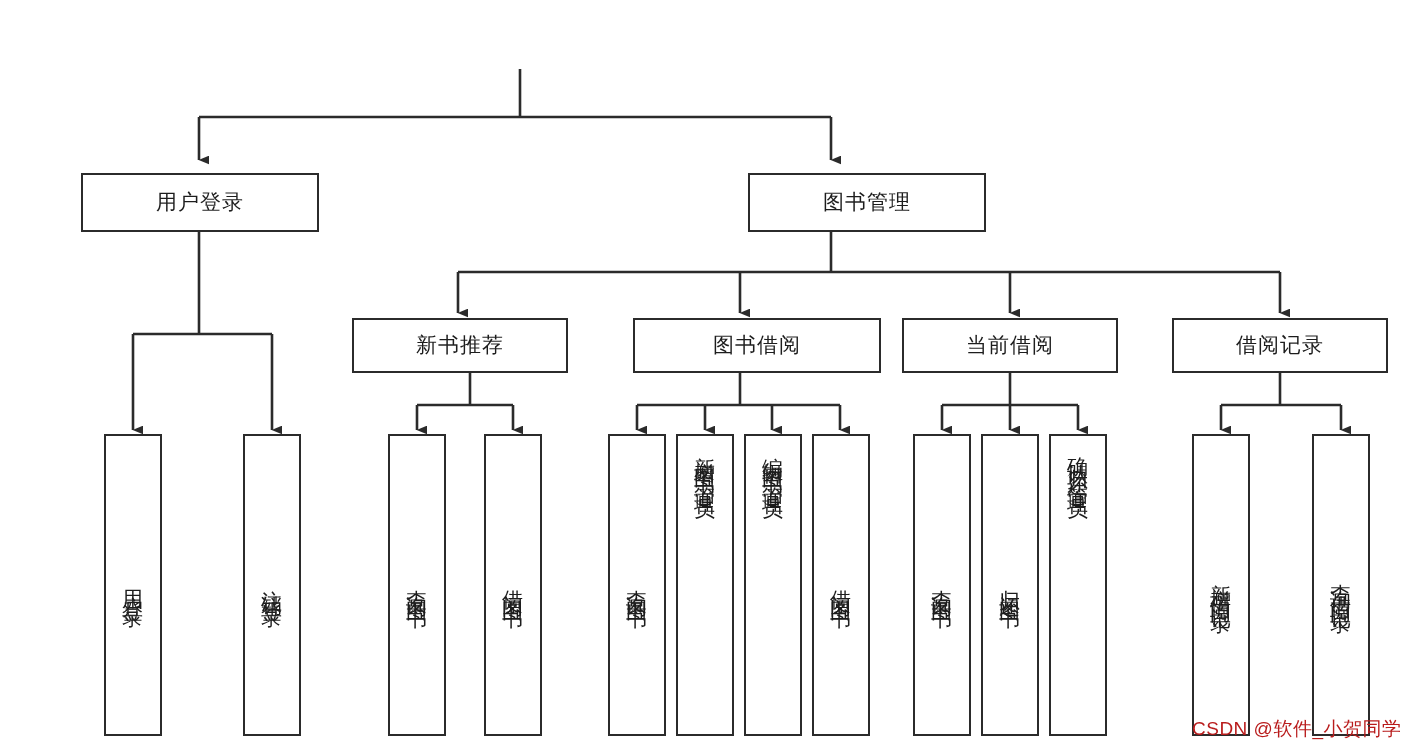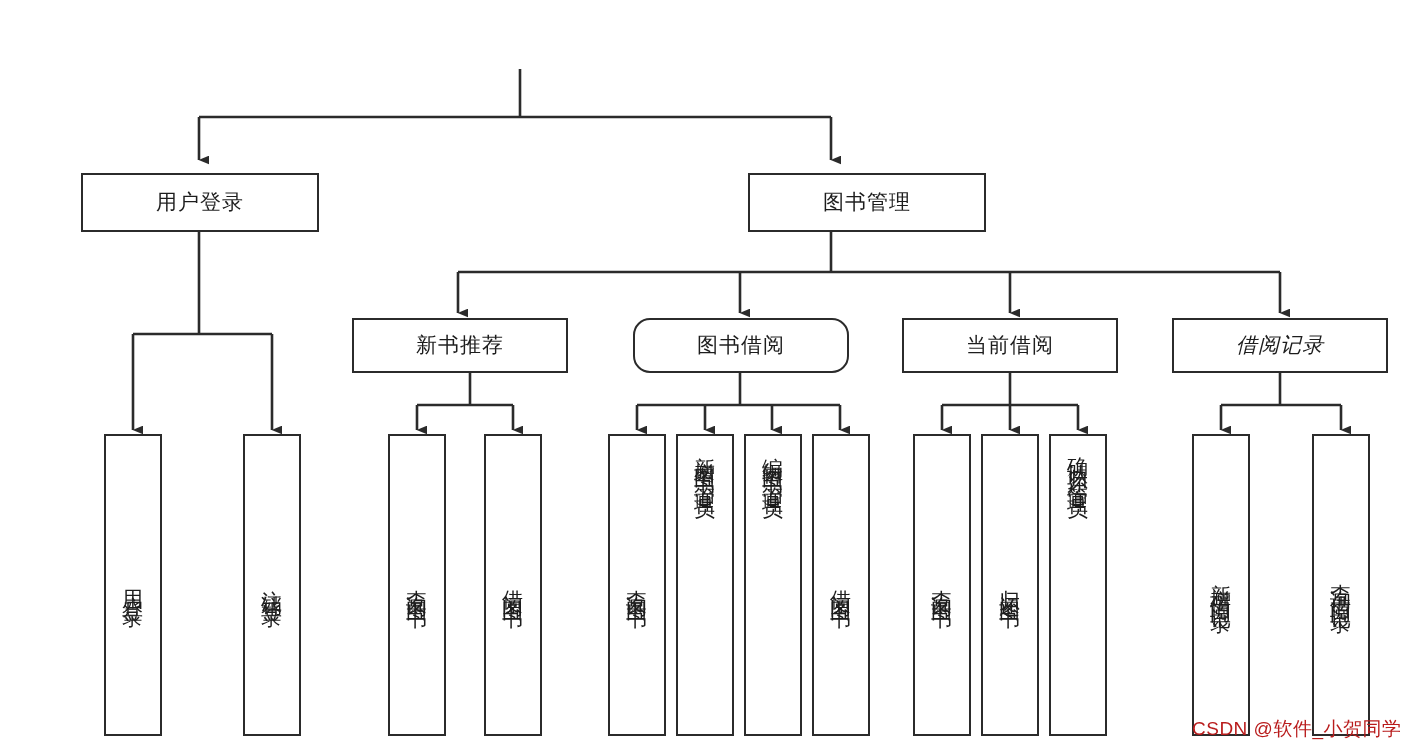--- a/index.html
+++ b/index.html
@@ -124,27 +124,27 @@
   <div class="node" style="left:81px;top:173px;width:238px;height:59px;">
     <span class="lbl">用户登录</span>
   </div>
   <div class="node" style="left:712px;top:173px;width:238px;height:59px;margin-left:36px;">
     <span class="lbl">图书管理</span>
   </div>
 
   <div class="node" style="left:352px;top:318px;width:216px;height:55px;">
     <span class="lbl">新书推荐</span>
   </div>
-  <div class="node" style="left:633px;top:318px;width:216px;height:55px;border-radius:17px;">
+  <div class="node" style="left:633px;top:318px;width:248px;height:55px;">
     <span class="lbl">图书借阅</span>
   </div>
   <div class="node" style="left:902px;top:318px;width:216px;height:55px;">
     <span class="lbl">当前借阅</span>
   </div>
-  <div class="node" style="left:1172px;top:318px;width:216px;height:55px;font-style:italic;">
+  <div class="node" style="left:1172px;top:318px;width:216px;height:55px;">
     <span class="lbl">借阅记录</span>
   </div>
 
   <div class="node vert mid" style="left:104px;top:434px;width:58px;height:302px;">
     <span class="lbl">用户登录</span>
   </div>
   <div class="node vert mid" style="left:243px;top:434px;width:58px;height:302px;">
     <span class="lbl">注销登录</span>
   </div>
 

